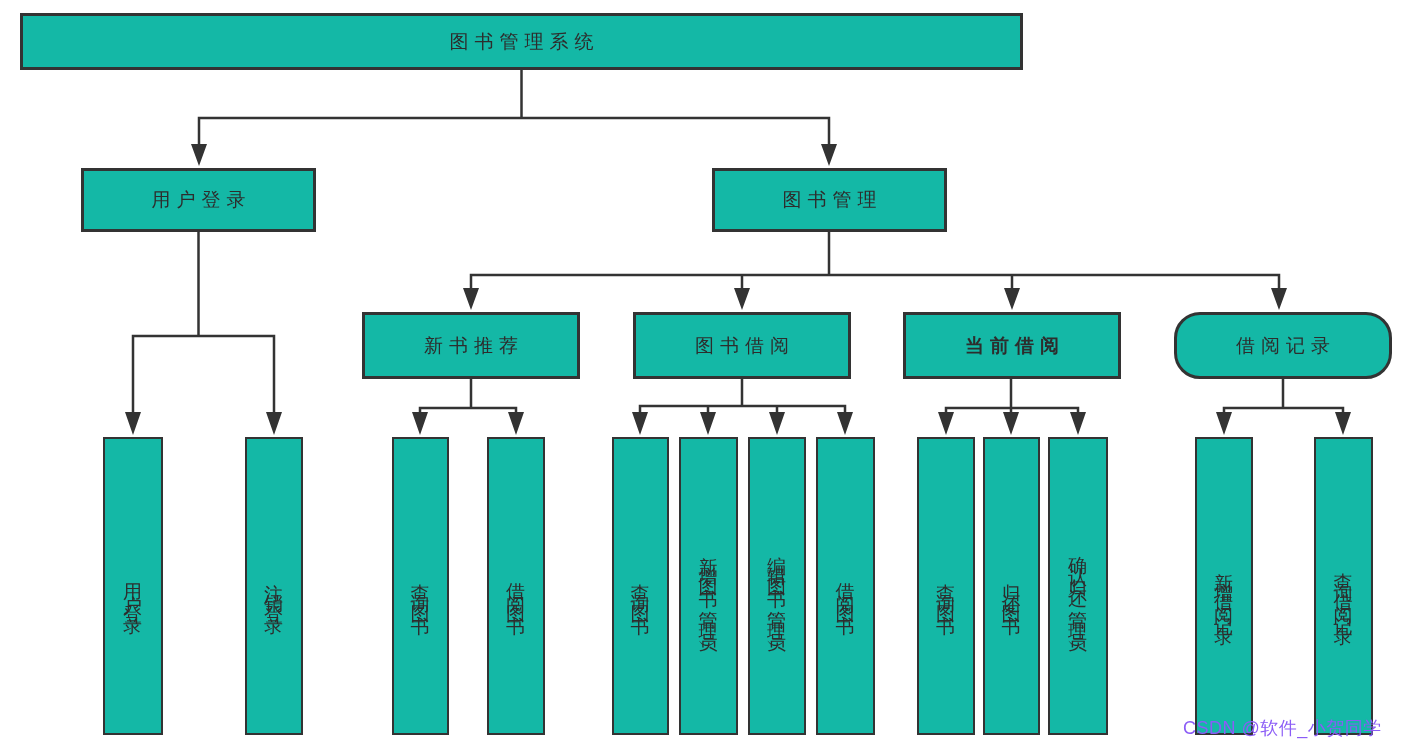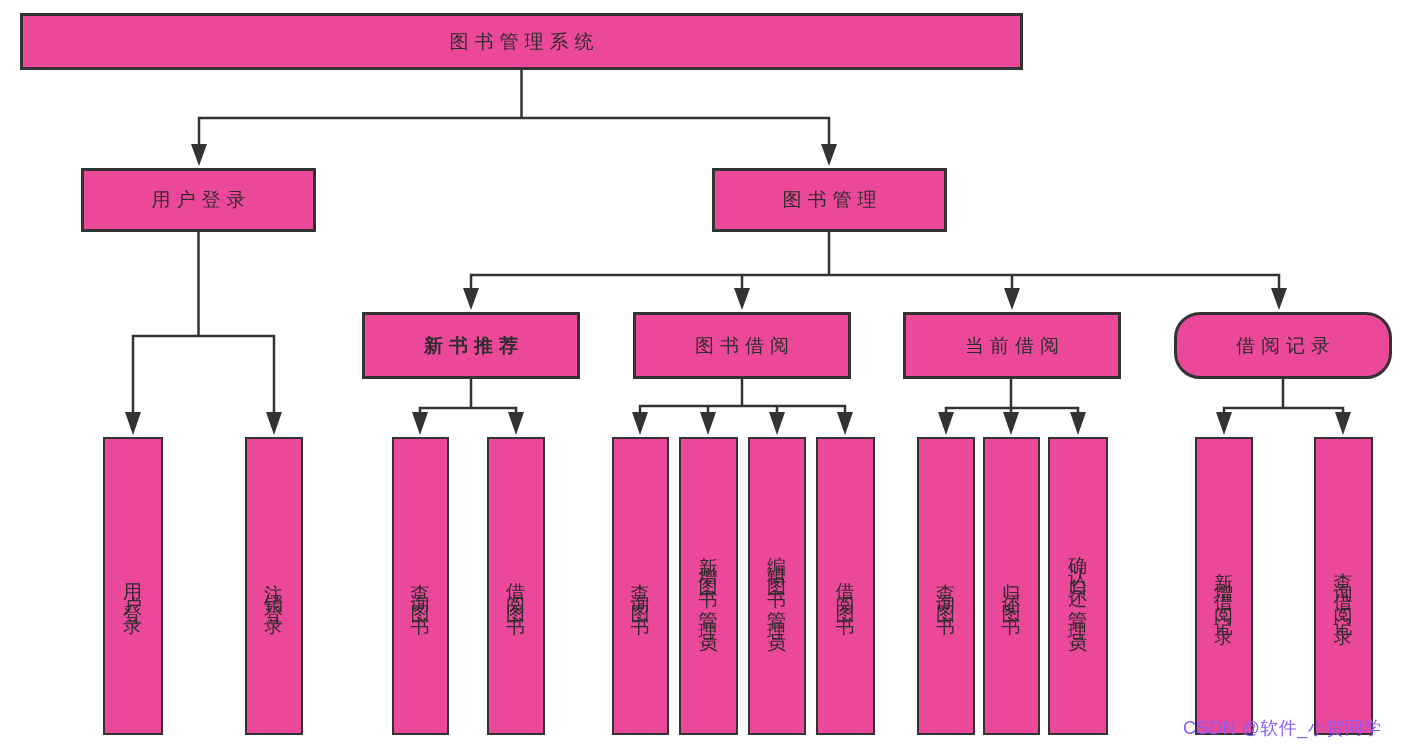--- a/index.html
+++ b/index.html
@@ -20,21 +20,21 @@
     position: absolute;
     left: 0;
     top: 0;
     width: 1405px;
     height: 747px;
     z-index: 1;
   }
   .node {
     position: absolute;
     box-sizing: border-box;
-    background: #ec4899;
+    background: #14b8a6;
     border: 3px solid #333333;
     display: flex;
     align-items: center;
     justify-content: center;
     z-index: 2;
   }
   .hbox {
     font-size: 19px;
     letter-spacing: 6px;
     text-indent: 6px;
@@ -108,23 +108,23 @@
       M1070 412 L1086 412 L1078 435 Z
       M1216 412 L1232 412 L1224 435 Z
       M1335 412 L1351 412 L1343 435 Z"></path>
   </svg>
 
   <div class="node hbox" style="left:20px; top:13px; width:1003px; height:57px;">图书管理系统</div>
 
   <div class="node hbox" style="left:81px; top:168px; width:235px; height:64px;">用户登录</div>
   <div class="node hbox" style="left:712px; top:168px; width:235px; height:64px;">图书管理</div>
 
-  <div class="node hbox" style="left:362px; top:312px; width:218px; height:67px;font-weight:bold;">新书推荐</div>
+  <div class="node hbox" style="left:362px; top:312px; width:218px; height:67px;">新书推荐</div>
   <div class="node hbox" style="left:633px; top:312px; width:218px; height:67px;">图书借阅</div>
-  <div class="node hbox" style="left:903px; top:312px; width:218px; height:67px;">当前借阅</div>
+  <div class="node hbox" style="left:903px; top:312px; width:218px; height:67px;font-weight:bold;">当前借阅</div>
   <div class="node hbox" style="left:1174px; top:312px; width:218px; height:67px;border-radius:26px;">借阅记录</div>
 
   <div class="node vbox" style="left:103px; top:437px; width:60px; height:298px;">用户登录</div>
   <div class="node vbox" style="left:245px; top:437px; width:58px; height:298px;">注销登录</div>
 
   <div class="node vbox" style="left:392px; top:437px; width:57px; height:298px;">查询图书</div>
   <div class="node vbox" style="left:487px; top:437px; width:58px; height:298px;">借阅图书</div>
 
   <div class="node vbox" style="left:612px; top:437px; width:57px; height:298px;">查询图书</div>
   <div class="node vbox" style="left:679px; top:437px; width:59px; height:298px;">新增图书（管理员）</div>

